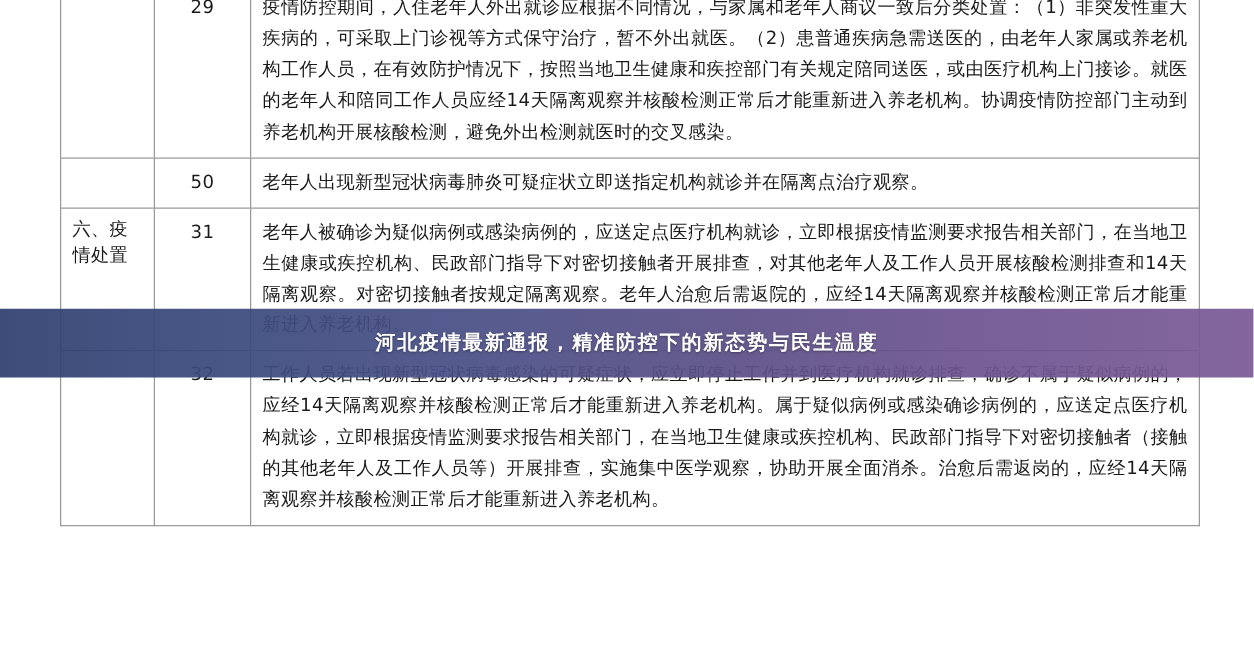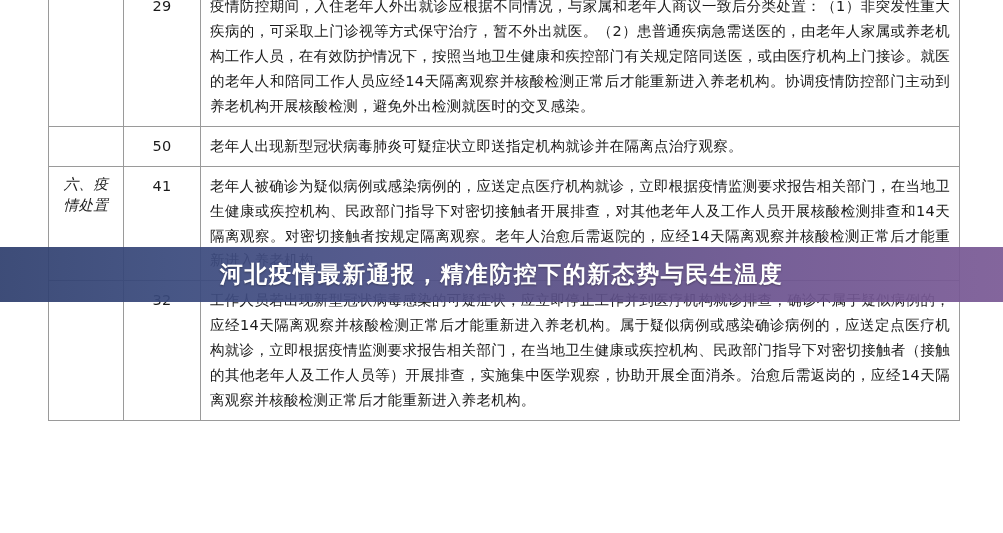--- a/index.html
+++ b/index.html
@@ -30,26 +30,25 @@
     vertical-align: top;
     padding: 7px 9px 7px 9px;
     font-family: "DejaVu Sans", "Liberation Sans", sans-serif;
     font-size: 14.5px;
     line-height: 1.72;
     color: #1a1a1a;
     letter-spacing: 0.3px;
   }
   .col-section {
     width: 56px;
-    text-align: center;
+    text-align: left;
     vertical-align: middle;
     font-size: 14px;
     padding: 6px 2px;
     letter-spacing: 0;
-    font-style: italic;
   }
   .col-num {
     width: 58px;
     text-align: center;
     vertical-align: middle;
     font-size: 14.5px;
   }
   .col-body {
     text-align: justify;
   }
@@ -78,21 +77,21 @@
     position: absolute;
     left: 0;
     top: 247px;
     width: 1003px;
     height: 55px;
     display: flex;
     align-items: center;
     justify-content: center;
     color: #ffffff;
     font-family: "DejaVu Sans", "Liberation Sans", sans-serif;
-    font-size: 23px;
+    font-size: 16px;
     font-weight: bold;
     letter-spacing: 1.5px;
     text-shadow: 0 1px 2px rgba(0,0,0,0.35);
     white-space: nowrap;
   }
 </style>
 </head>
 <body>
 
 <div class="page">
@@ -110,21 +109,21 @@
         <td class="col-section">
           <span class="section-label"></span>
         </td>
         <td class="col-num">50</td>
         <td class="col-body">老年人出现新型冠状病毒肺炎可疑症状立即送指定机构就诊并在隔离点治疗观察。</td>
       </tr>
       <tr>
         <td class="col-section">
           <span class="section-label">六、疫情处置</span>
         </td>
-        <td class="col-num">41</td>
+        <td class="col-num">31</td>
         <td class="col-body">老年人被确诊为疑似病例或感染病例的，应送定点医疗机构就诊，立即根据疫情监测要求报告相关部门，在当地卫生健康或疾控机构、民政部门指导下对密切接触者开展排查，对其他老年人及工作人员开展核酸检测排查和14天隔离观察。对密切接触者按规定隔离观察。老年人治愈后需返院的，应经14天隔离观察并核酸检测正常后才能重新进入养老机构。</td>
       </tr>
       <tr>
         <td class="col-section">
           <span class="section-label"></span>
         </td>
         <td class="col-num">32</td>
         <td class="col-body">工作人员若出现新型冠状病毒感染的可疑症状，应立即停止工作并到医疗机构就诊排查，确诊不属于疑似病例的，应经14天隔离观察并核酸检测正常后才能重新进入养老机构。属于疑似病例或感染确诊病例的，应送定点医疗机构就诊，立即根据疫情监测要求报告相关部门，在当地卫生健康或疾控机构、民政部门指导下对密切接触者（接触的其他老年人及工作人员等）开展排查，实施集中医学观察，协助开展全面消杀。治愈后需返岗的，应经14天隔离观察并核酸检测正常后才能重新进入养老机构。</td>
       </tr>
     </tbody>

